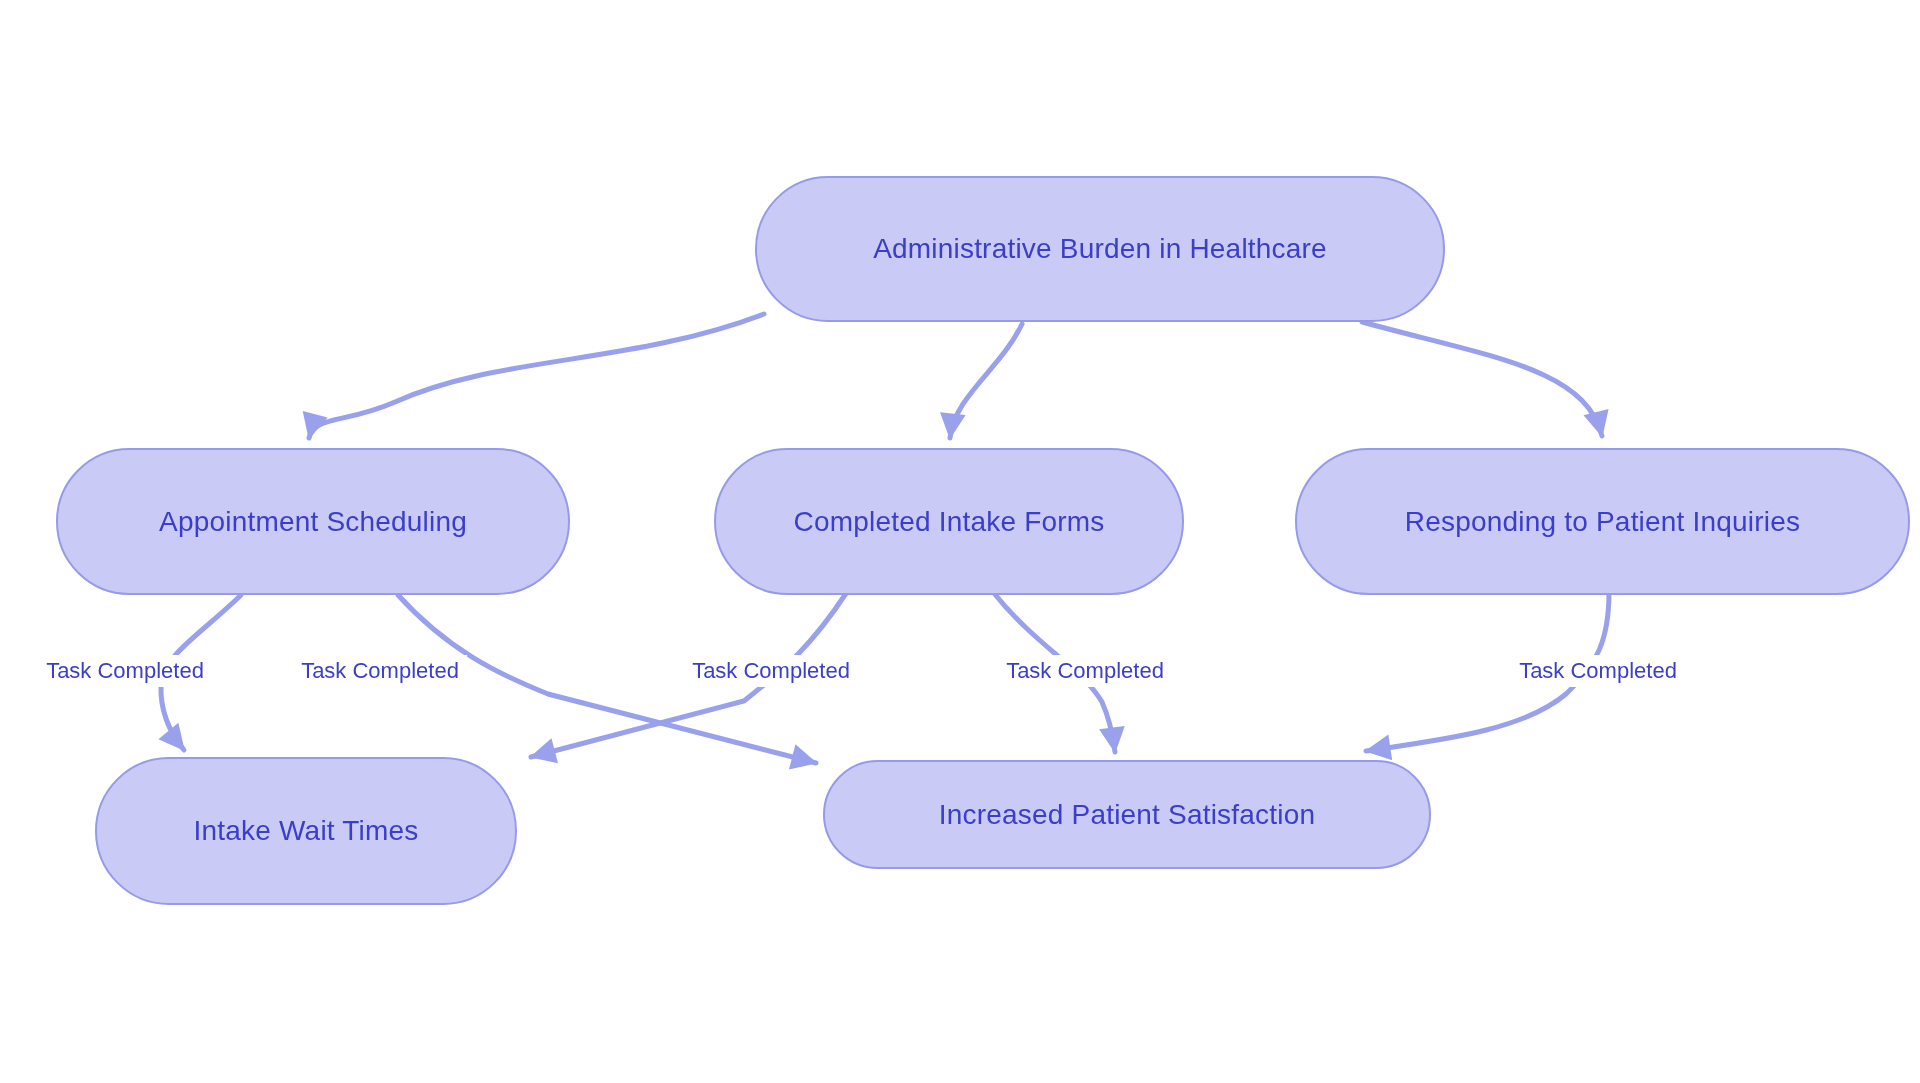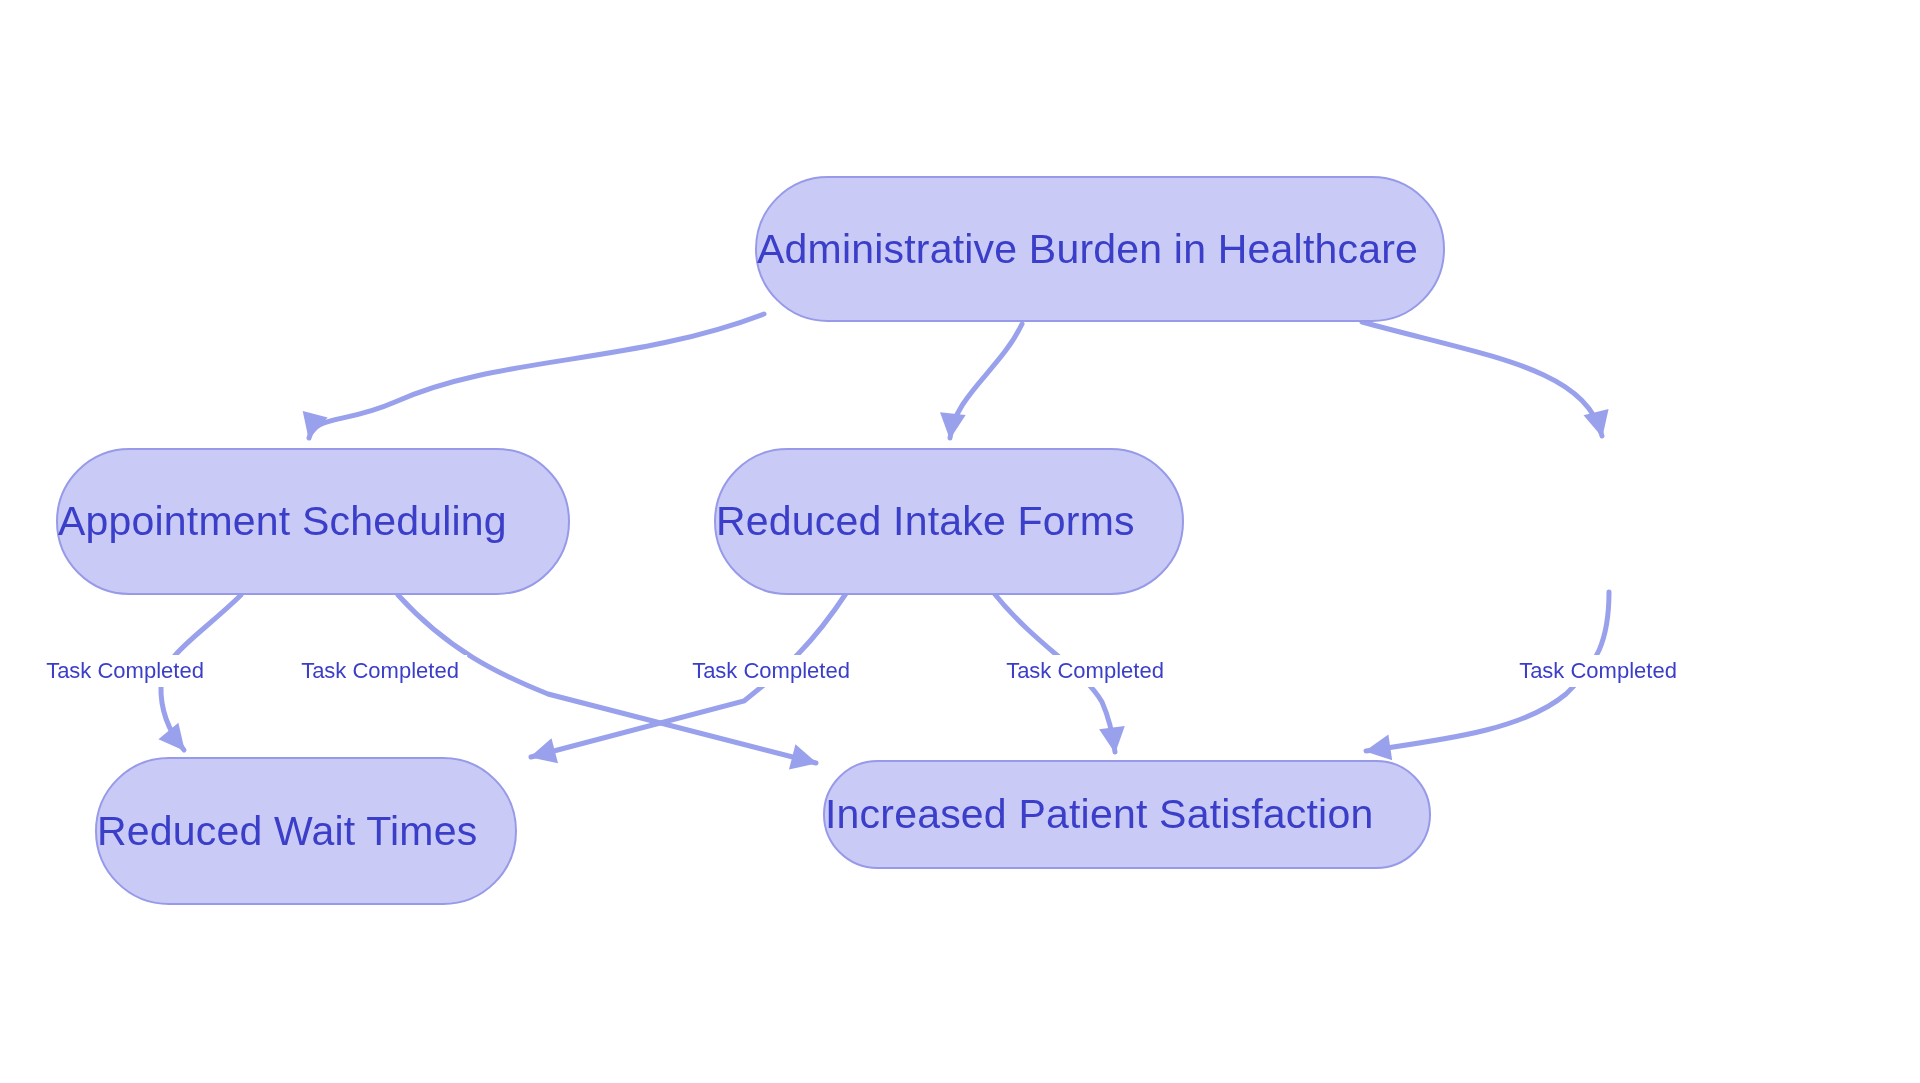--- a/index.html
+++ b/index.html
@@ -13,23 +13,23 @@
   html,body{width:1920px;height:1083px;overflow:hidden;background:var(--bg);
     font-family:"Liberation Sans",sans-serif;}
   .canvas{position:relative;width:1920px;height:1083px;background:var(--bg);}
   svg.edges{position:absolute;left:0;top:0;width:1920px;height:1083px;}
   svg.edges path.edge{fill:none;stroke:var(--edge-color);stroke-width:5;stroke-linecap:round;}
   .node{
     position:absolute;
     background:var(--node-fill);
     border:2.5px solid var(--node-border);
     border-radius:80px;
-    display:flex;align-items:center;
+    display:flex;align-items:center;justify-content:center;
     color:var(--text-color);
-    font-size:41px;
+    font-size:28px;
     letter-spacing:0.2px;
     text-align:center;
     white-space:nowrap;
   }
   .node-root{left:755px;top:176px;width:690px;height:146px;}
   .node-appointment{left:56px;top:448px;width:514px;height:147px;}
   .node-intake{left:714px;top:448px;width:470px;height:147px;}
   .node-inquiries{left:1295px;top:448px;width:615px;height:147px;}
   .node-wait{left:95px;top:757px;width:422px;height:148px;}
   .node-satisfaction{left:823px;top:760px;width:608px;height:109px;}
@@ -71,26 +71,29 @@
 
   <div class="node node-root">
     <span>Administrative Burden in Healthcare</span>
   </div>
 
   <div class="node node-appointment">
     <span>Appointment Scheduling</span>
   </div>
 
   <div class="node node-intake">
-    <span>Reduced Intake Forms</span>
+    <span>Completed Intake Forms</span>
   </div>
 
+  <div class="node node-inquiries">
+    <span>Responding to Patient Inquiries</span>
+  </div>
 
   <div class="node node-wait">
-    <span>Reduced Wait Times</span>
+    <span>Intake Wait Times</span>
   </div>
 
   <div class="node node-satisfaction">
     <span>Increased Patient Satisfaction</span>
   </div>
 
   <div class="edge-label el-1">Task Completed</div>
   <div class="edge-label el-2">Task Completed</div>
   <div class="edge-label el-3">Task Completed</div>
   <div class="edge-label el-4">Task Completed</div>

